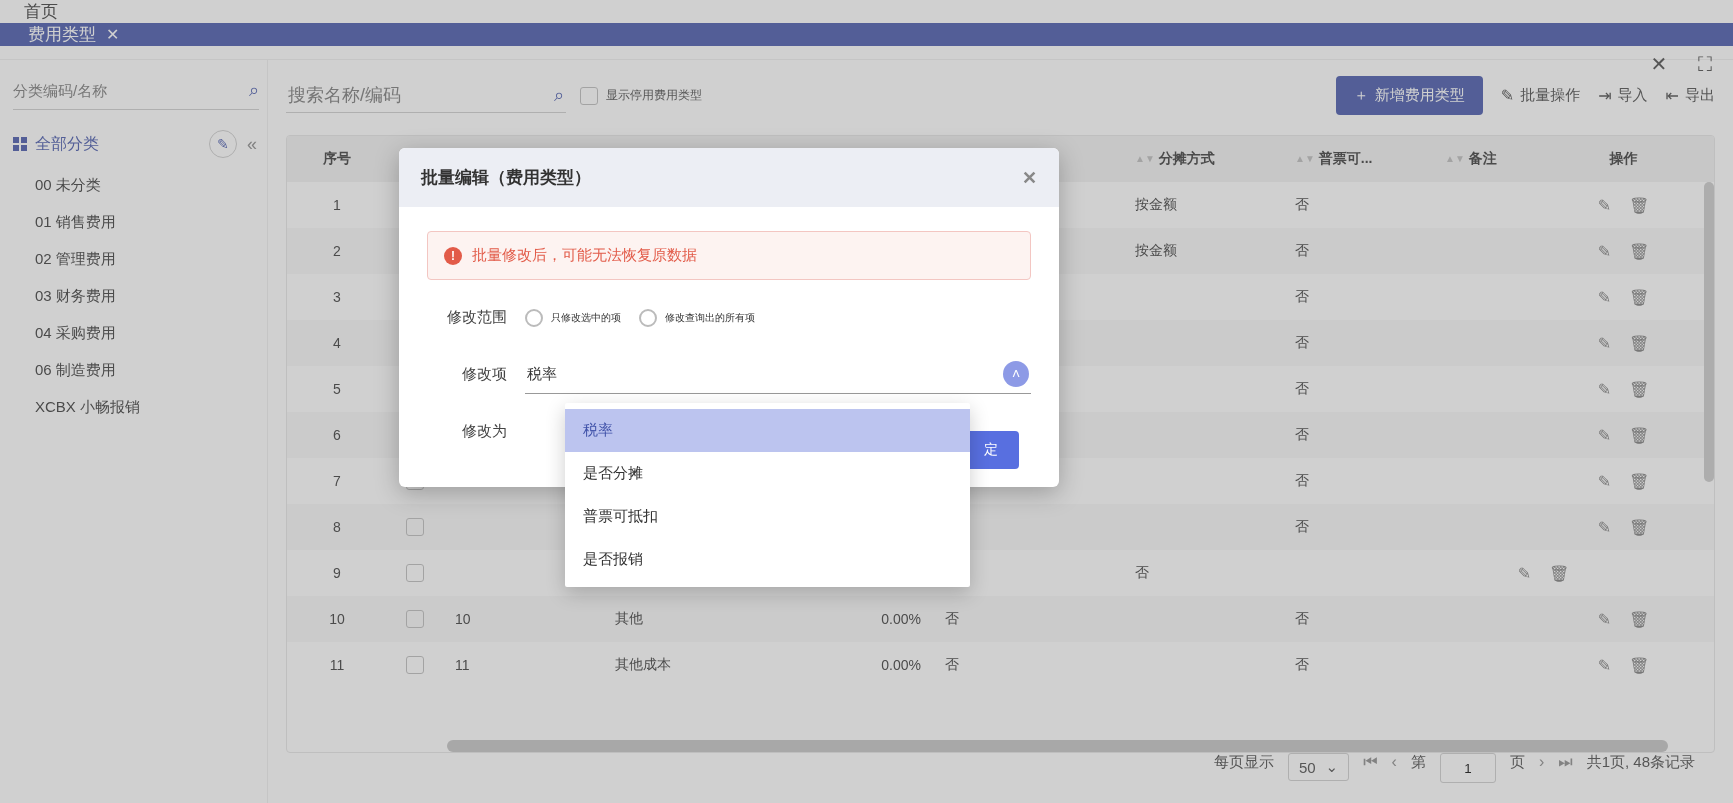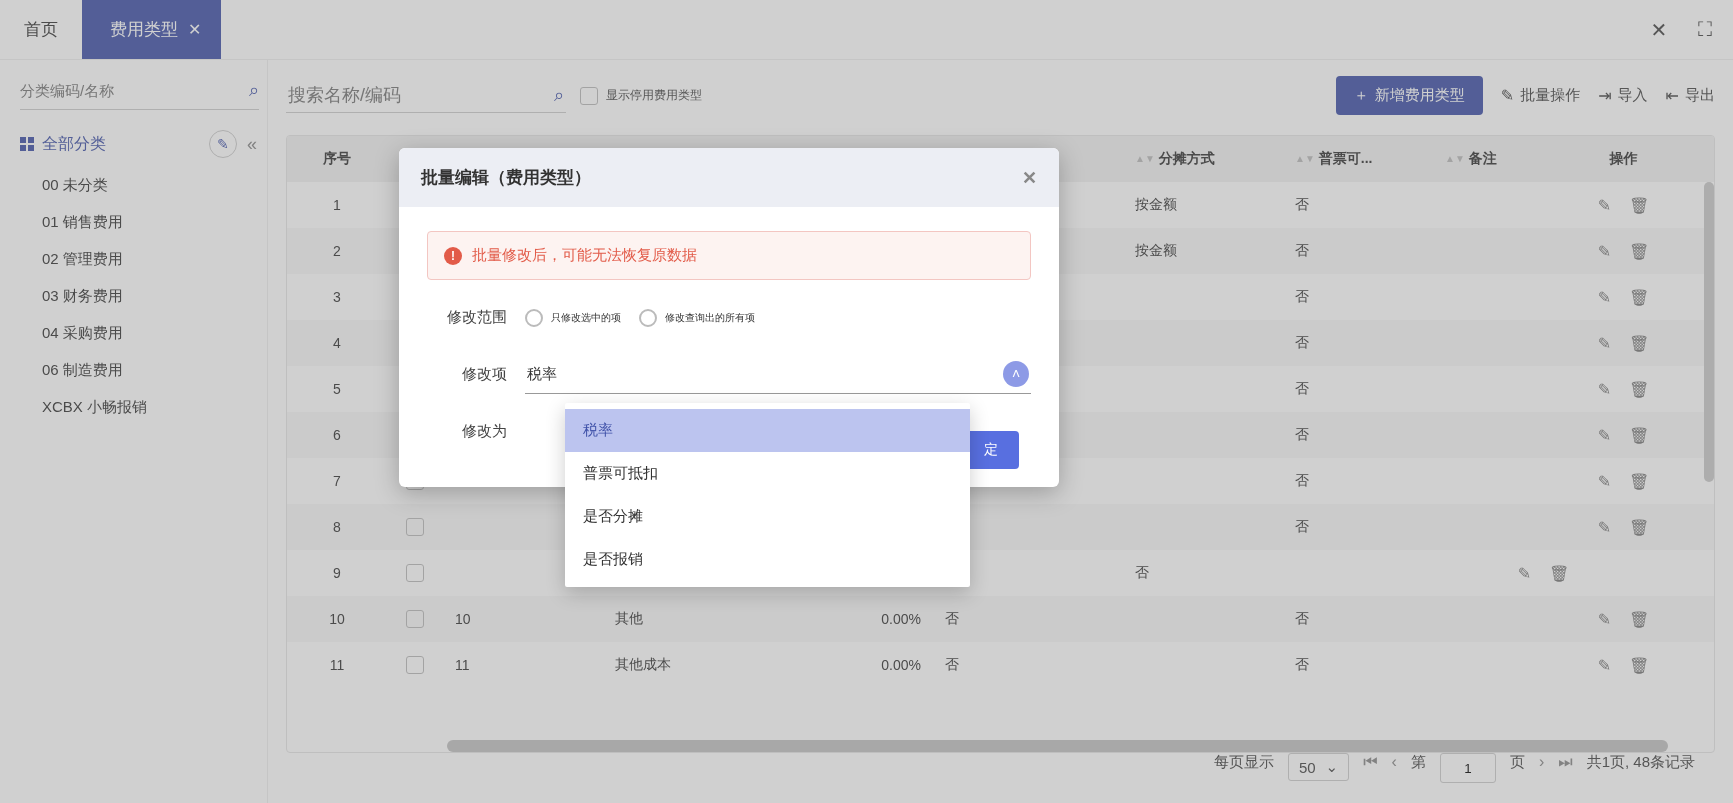--- a/index.html
+++ b/index.html
@@ -1,25 +1,25 @@
 <!DOCTYPE html>
 <html><head>
 <meta charset="utf-8">
 <style>
   * { box-sizing: border-box; margin: 0; padding: 0; }
   body { font-family: "Microsoft YaHei", Arial, sans-serif; font-size: 14px; color: #333; background: #fff; width:1733px; height:803px; overflow:hidden; position:relative;}
-  .tabbar { height:60px; display:flex; align-items:stretch; border-bottom:1px solid #eee; }
+  .tabbar { height:60px; display:flex; align-items:stretch; border-bottom:1px solid #eee;flex-direction:column; }
   .tab-home { padding:0 24px; display:flex; align-items:center; font-size:17px; color:#333;}
   .tab-active { background:#3f51a8; color:#fff; padding:0 20px 0 28px; display:flex; align-items:center; font-size:17px; gap:10px;}
   .tab-close { cursor:pointer; font-size:16px;}
   .tabbar-right { margin-left:auto; display:flex; align-items:center; padding-right:10px; gap:10px; color:#444;}
   .iconbtn { width:36px; height:36px; display:flex; align-items:center; justify-content:center; cursor:pointer; font-size:20px;}
 
   .content { display:flex; height:calc(100% - 60px);}
-  .sidebar { width:268px; border-right:1px solid #eee; padding:14px 8px 0 20px;}
+  .sidebar { width:268px; border-right:1px solid #eee; padding:14px 8px 0 13px;}
   .side-search-row { display:flex; align-items:center; gap:6px; border-bottom:1px solid #ccc; padding:6px 0 8px;}
   .side-search-input { flex:1; border:none; outline:none; font-size:15px; color:#555; background:transparent;}
   .side-search-icon { color:#3f51a8; font-size:18px;}
   .side-header { display:flex; align-items:center; margin:20px 0 14px; gap:8px; color:#3f51a8; font-size:16px;}
   .side-header .grid-icon { width:14px; height:14px; display:grid; grid-template-columns:1fr 1fr; gap:2px;}
   .side-header .grid-icon span { background:#3f51a8;}
   .side-edit { margin-left:auto; width:28px; height:28px; border:1px solid #ccc; border-radius:50%; display:flex; align-items:center;justify-content:center; color:#3f51a8; font-size:14px;}
   .side-collapse { color:#888; font-size:18px; padding:0 2px;}
   .side-list { display:flex; flex-direction:column; gap:18px; padding-left:22px; padding-top:4px;}
   .side-item { color:#333; font-size:15px; cursor:pointer;}
@@ -457,16 +457,16 @@
     <div class="form-row">
       <div class="form-label">修改为</div>
       <div style="flex:1"></div>
     </div>
   </div>
   <div class="hidden-ok">定</div>
 </div>
 
 <div class="dropdown" id="dropdown">
     <div class="dd-item sel">税率</div>
+    <div class="dd-item">是否分摊</div>
     <div class="dd-item">普票可抵扣</div>
-    <div class="dd-item">是否分摊</div>
     <div class="dd-item">是否报销</div>
   </div>
 
 </body></html>

